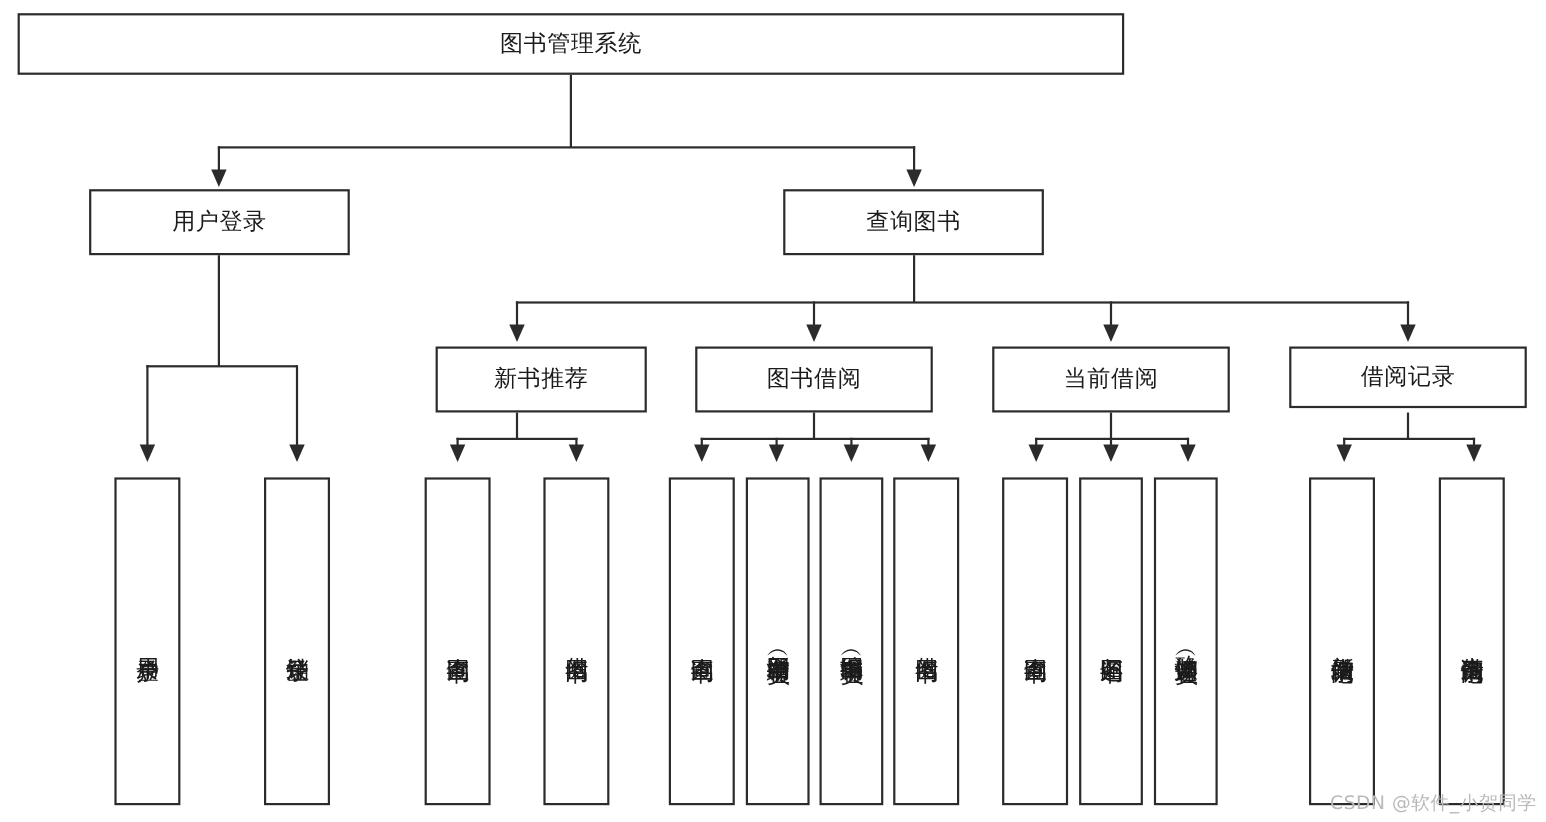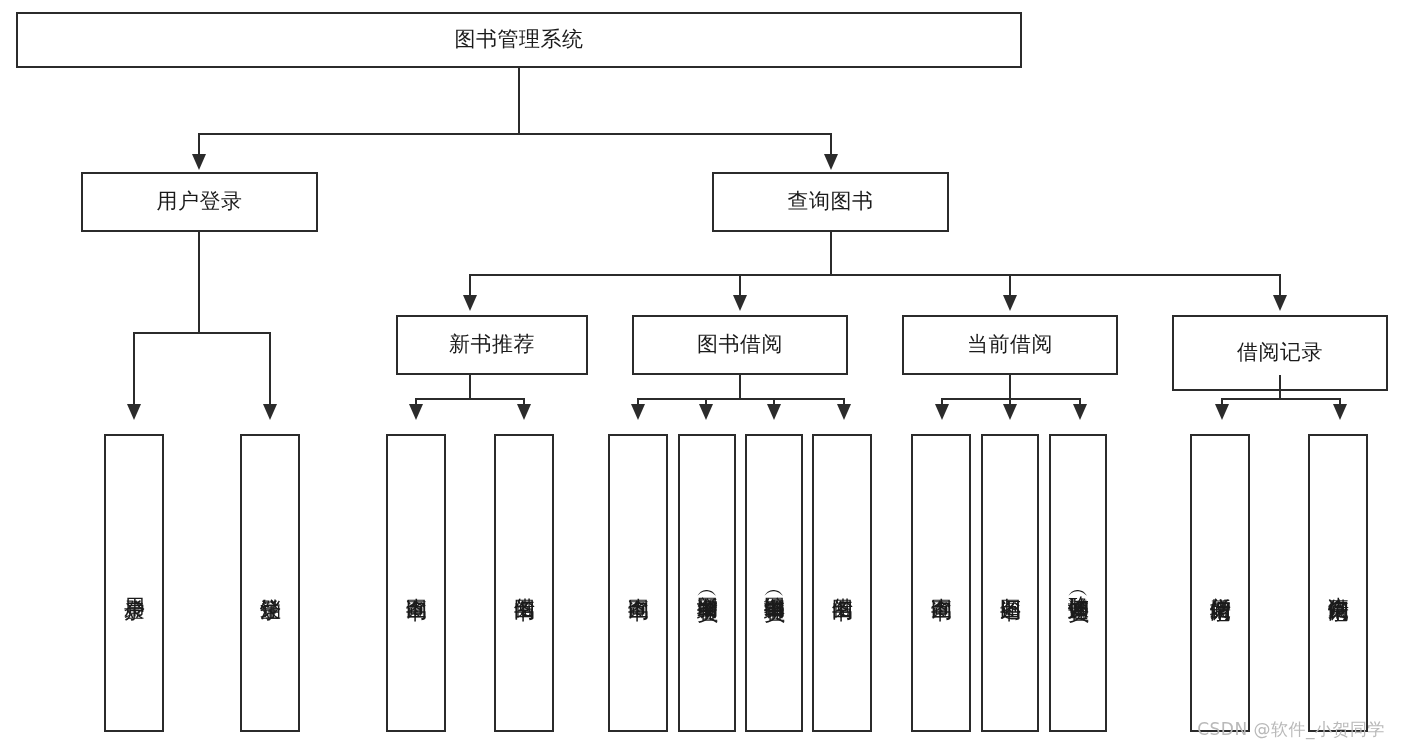--- a/index.html
+++ b/index.html
@@ -58,21 +58,21 @@
   .arrow {
     position: absolute;
     width: 0;
     height: 0;
     border-left: 7px solid transparent;
     border-right: 7px solid transparent;
     border-top: 16px solid #2b2b2b;
   }
   #watermark {
     position: absolute;
-    right: 20px;
+    right: 8px;
     bottom: 6px;
     font-size: 17px;
     color: #b9b9b9;
     letter-spacing: 0.5px;
     white-space: nowrap;
     pointer-events: none;
   }
 </style>
 </head>
 <body>
@@ -121,21 +121,21 @@
 
   <div class="node h" style="left:362px; top:315px; width:192px; height:60px;margin-left:34px;">
     <span>新书推荐</span>
   </div>
   <div class="node h" style="left:902px; top:315px; width:216px; height:60px;">
     <span>当前借阅</span>
   </div>
   <div class="node h" style="left:632px; top:315px; width:216px; height:60px;">
     <span>图书借阅</span>
   </div>
-  <div class="node h" style="left:1172px; top:315px; width:216px; height:76px;">
+  <div class="node h" style="left:1172px; top:315px; width:216px; height:56px;">
     <span>借阅记录</span>
   </div>
 
   <div class="edge vline" style="left:469px; top:375px; width:2px; height:24px;"></div>
   <div class="edge hline" style="left:415px; top:398px; width:110px; height:2px;"></div>
   <div class="edge vline" style="left:415px; top:398px; width:2px; height:8px;"></div>
   <div class="arrow" style="left:409px; top:404px;"></div>
   <div class="edge vline" style="left:523px; top:398px; width:2px; height:8px;"></div>
   <div class="arrow" style="left:517px; top:404px;"></div>
 

